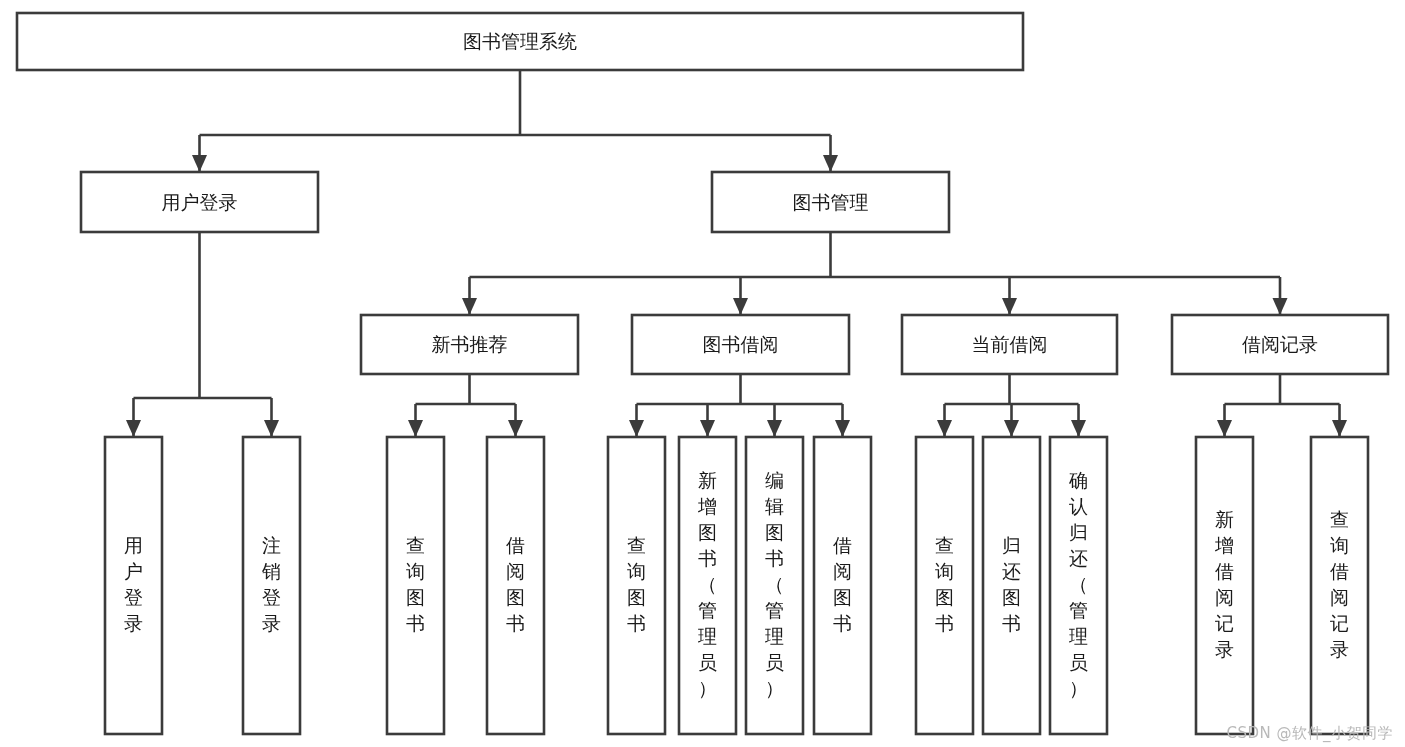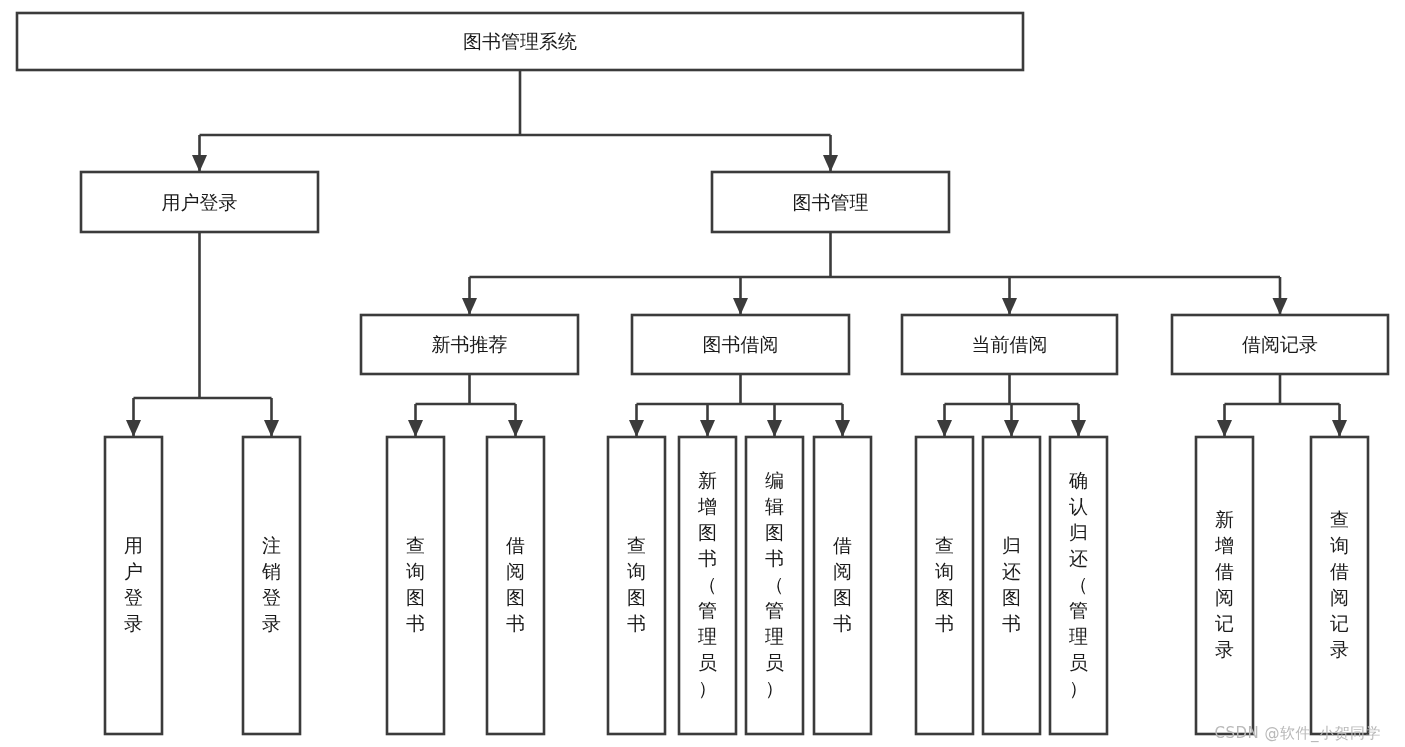--- a/index.html
+++ b/index.html
@@ -49,21 +49,21 @@
     dominant-baseline: middle;
   }
   .node-label-vert {
     font-family: "DejaVu Sans", "Liberation Sans", sans-serif;
     fill: #1a1a1a;
     font-size: 19px;
     text-anchor: middle;
   }
   .watermark {
     position: absolute;
-    right: 24px;
+    right: 12px;
     bottom: 4px;
     font-family: "DejaVu Sans", "Liberation Sans", sans-serif;
     font-size: 15px;
     color: #b9b9b9;
     letter-spacing: 0.5px;
     white-space: nowrap;
     user-select: none;
   }
 </style>
 </head>

